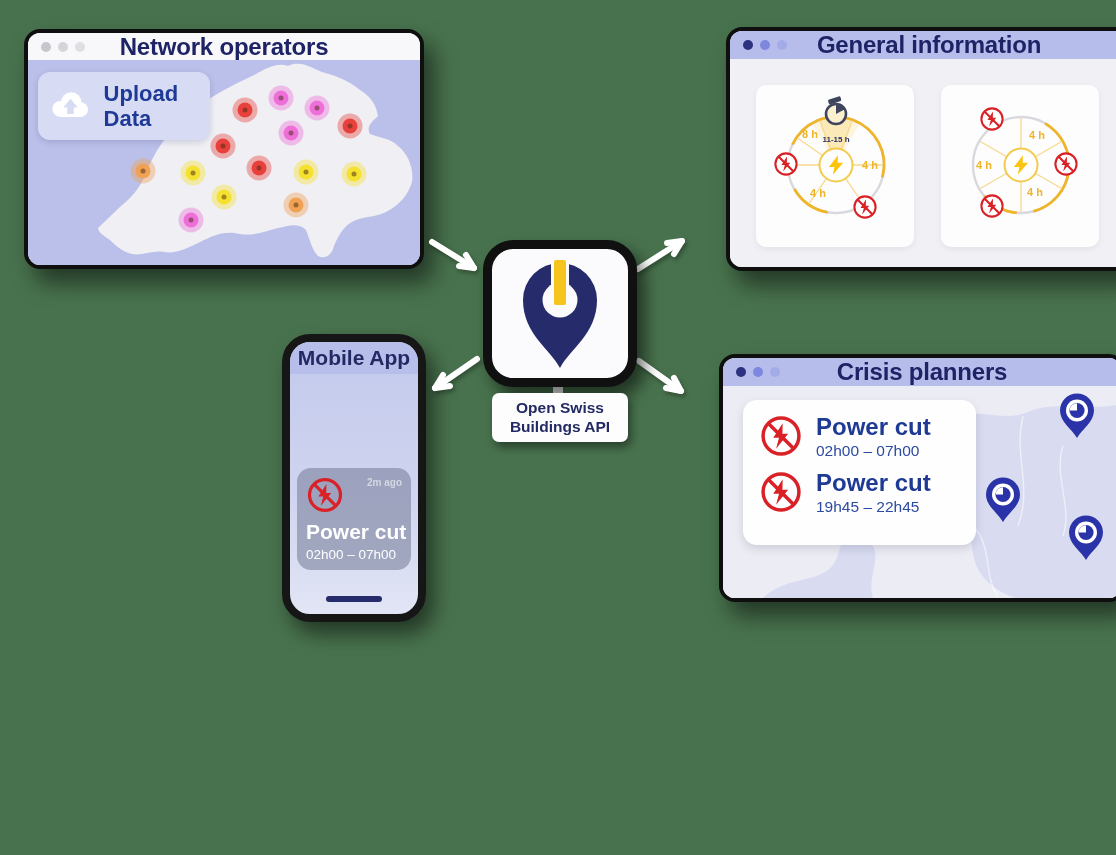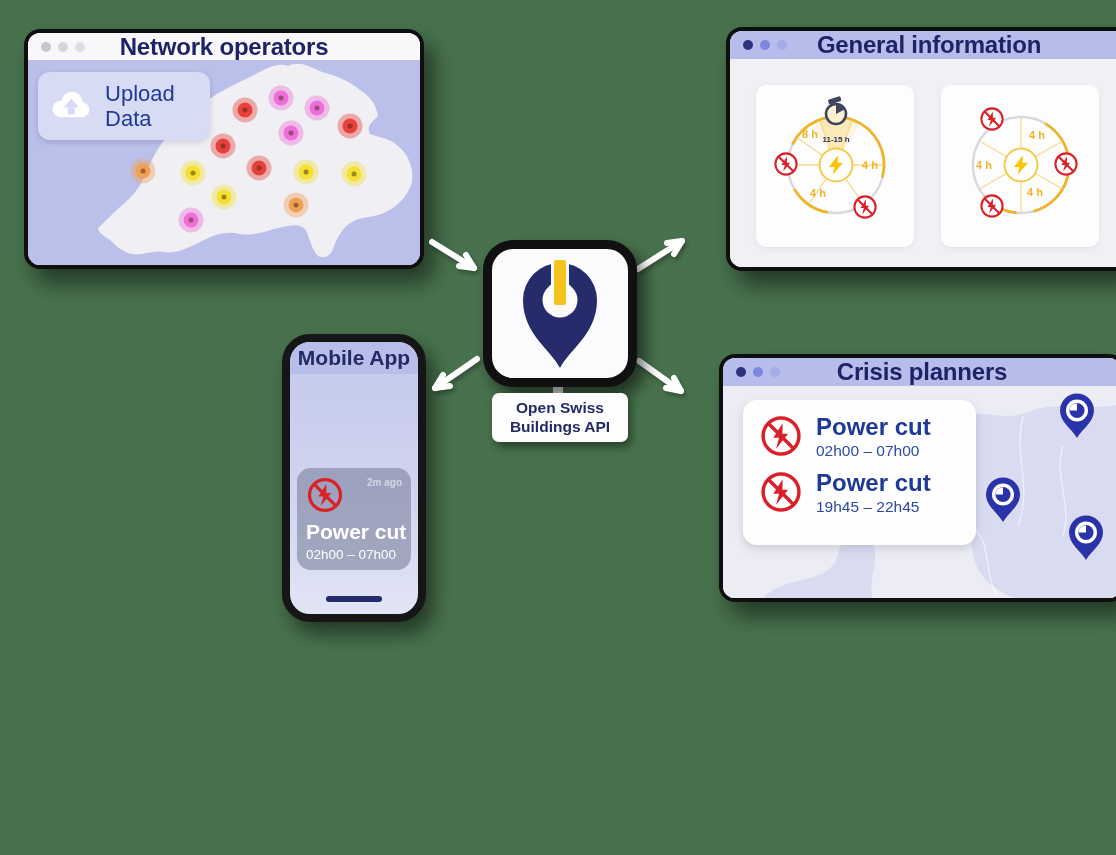--- a/index.html
+++ b/index.html
@@ -16,21 +16,21 @@
   #win-operators .tbar{background:#f8f8fa;height:27px;}
   #op-body{position:absolute;left:0;right:0;top:27px;bottom:0;background:#bac0e9;}
   #op-map{position:absolute;left:0;top:0;}
   #op-dots{position:absolute;inset:0;}
   .mdot{position:absolute;width:15px;height:15px;border-radius:50%;transform:translate(-50%,-50%);}
   .mdot::after{content:"";position:absolute;left:5px;top:5px;width:5px;height:5px;border-radius:50%;
     background:rgba(70,40,20,.5);}
   #upload-btn{position:absolute;left:10px;top:12px;width:172px;height:68px;border-radius:12px;
     background:#d7dcf4;display:flex;align-items:center;gap:12px;padding:0 10px;box-sizing:border-box;
     box-shadow:0 2px 6px rgba(40,40,90,.18);cursor:pointer;}
-  #upload-btn .lbl{font-size:22px;font-weight:400;color:#1e3a96;line-height:1.15;}
+  #upload-btn .lbl{font-size:22px;font-weight:700;color:#1e3a96;line-height:1.15;}
   
   #win-general{left:726px;top:27px;width:398px;height:236px;}
   #win-general .tbar,#win-crisis .tbar{background:#b6bdeb;}
   #gi-body{position:absolute;left:0;right:0;top:28px;bottom:0;background:#f1f1f5;}
   .gi-card{position:absolute;width:158px;height:162px;background:#fdfdfe;border-radius:10px;
     box-shadow:0 2px 6px rgba(40,40,90,.08);}
   #gi-card-left{left:26px;top:26px;} #gi-card-right{left:211px;top:26px;}
   .seg-label{font-weight:800;font-size:11px;fill:#f0b429;}
   
   #api-box{position:absolute;left:483px;top:240px;width:136px;height:129px;background:#fbfbfd;

